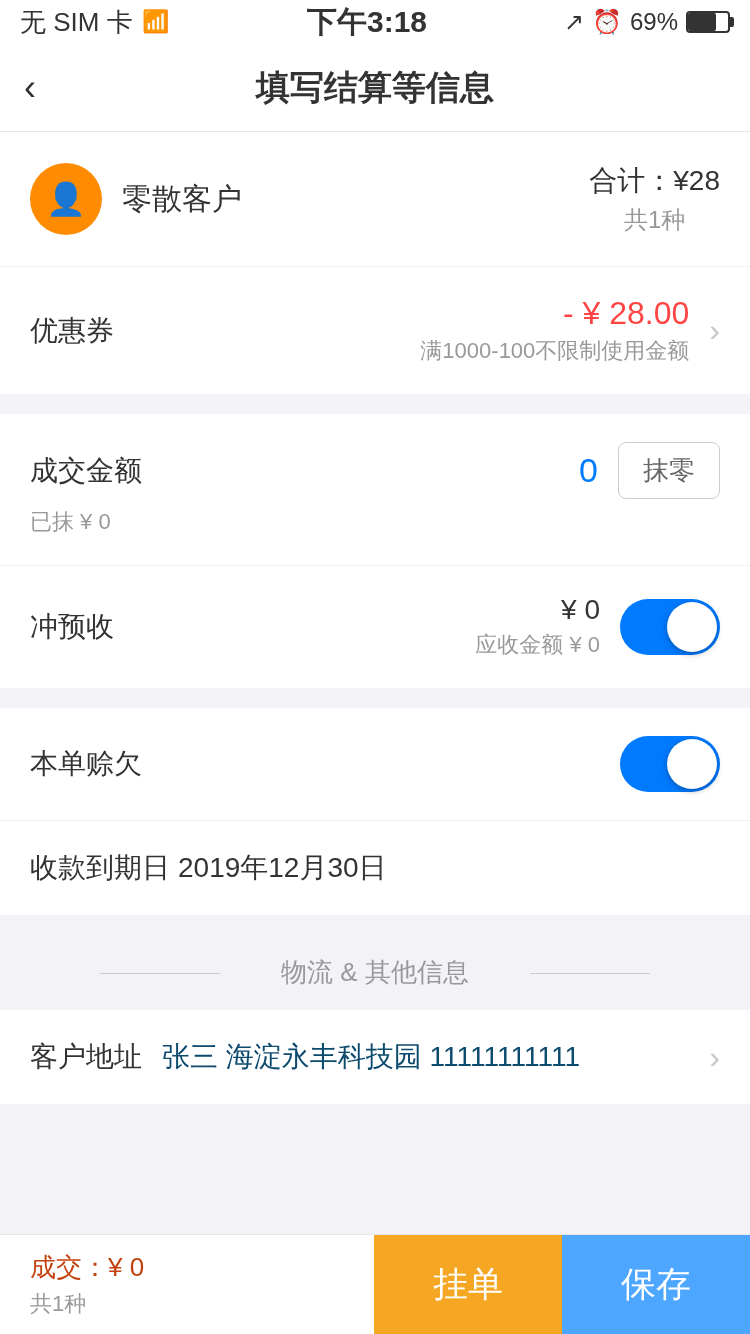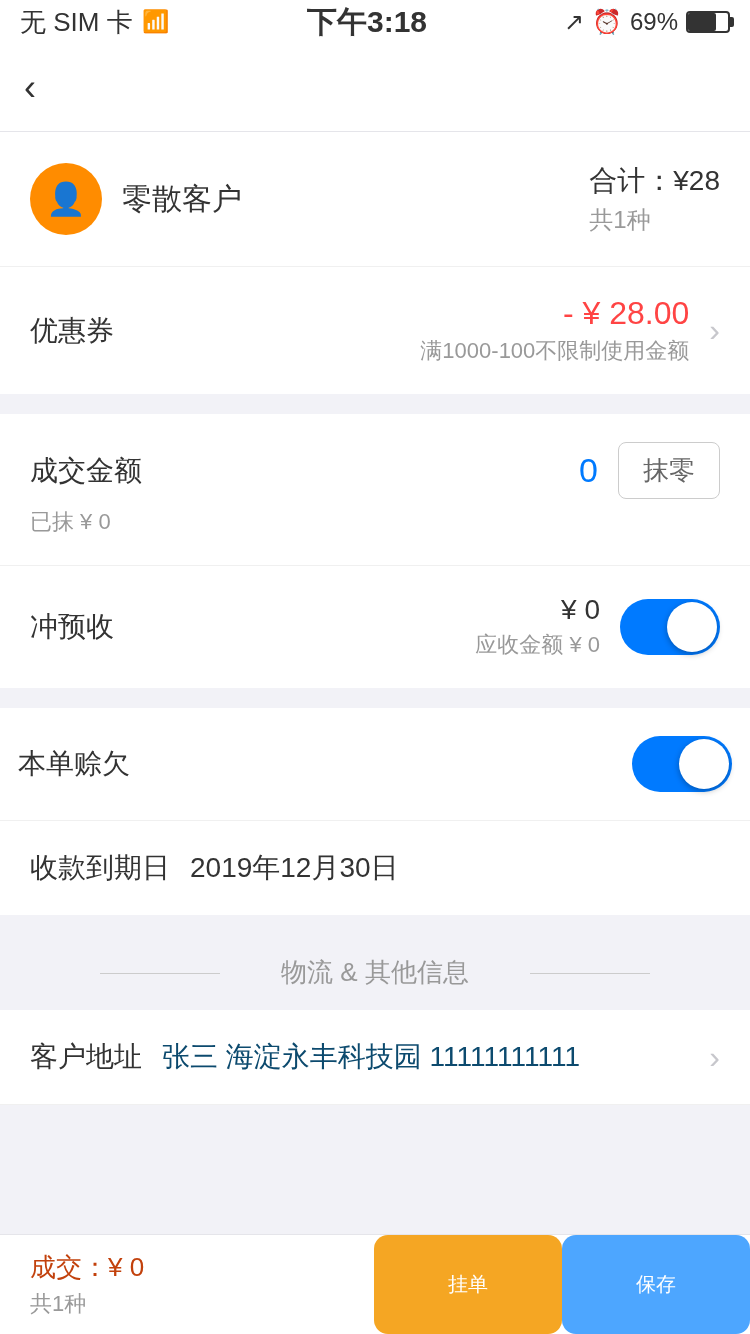--- a/index.html
+++ b/index.html
@@ -89,21 +89,21 @@
       background: #ff8c00;
       display: flex; align-items: center; justify-content: center;
       color: #fff; font-size: 32px;
     }
     .customer-name {
       font-size: 30px;
       color: #333;
       font-weight: 500;
     }
     .customer-right {
-      text-align: left;
+      text-align: center;
     }
     .customer-total {
       font-size: 28px;
       color: #333;
     }
     .customer-count {
       font-size: 24px;
       color: #999;
       margin-top: 4px;
     }
@@ -234,40 +234,40 @@
       border-radius: 50%;
       position: absolute;
       top: 3px; right: 3px;
       box-shadow: 0 2px 6px rgba(0,0,0,0.3);
       transition: right 0.2s;
     }
 
     
     .debt-section {
       background: #fff;
-      padding: 28px 18px;
+      padding: 28px 30px;
       display: flex;
       align-items: center;
       justify-content: space-between;
     }
     .debt-label {
       font-size: 28px;
       color: #333;
     }
 
     
     .duedate-section {
       background: #fff;
       padding: 28px 30px;
       border-top: 1px solid #f0f0f0;
     }
     .duedate-row {
       display: flex;
       align-items: center;
-      gap: 20px;
+      gap: 8px;
     }
     .duedate-label {
       font-size: 28px;
       color: #333;
     }
     .duedate-value {
       font-size: 28px;
       color: #333;
     }
 
@@ -340,25 +340,24 @@
     .bottom-count {
       font-size: 22px;
       color: #999;
       margin-top: 4px;
     }
     .bottom-btn {
       width: 188px;
       display: flex;
       align-items: center;
       justify-content: center;
-      font-size: 20px;
+      font-size: 35px;
       color: #fff;
       font-weight: 500;
       cursor: pointer;
-      border-radius: 14px;
     }
     .btn-hold { background: #f5a623; }
     .btn-save { background: #4da6ff; }
 
     
     .bottom-spacer { height: 120px; }
 
     .wifi-icon {
       display: inline-block;
       font-size: 22px;
@@ -378,20 +377,21 @@
     <span>⏰</span>
     <span>69%</span>
     <div class="battery-icon">
       <div class="battery-fill"></div>
     </div>
   </div>
 </div>
 
 <div class="nav-bar">
   <div class="nav-back">‹</div>
+  <div class="nav-title">填写结算等信息</div>
 </div>
 
 <div class="section">
   <div class="customer-row">
     <div class="customer-left">
       <div class="customer-avatar">
         <span>👤</span>
       </div>
       <span class="customer-name">零散客户</span>
     </div>

